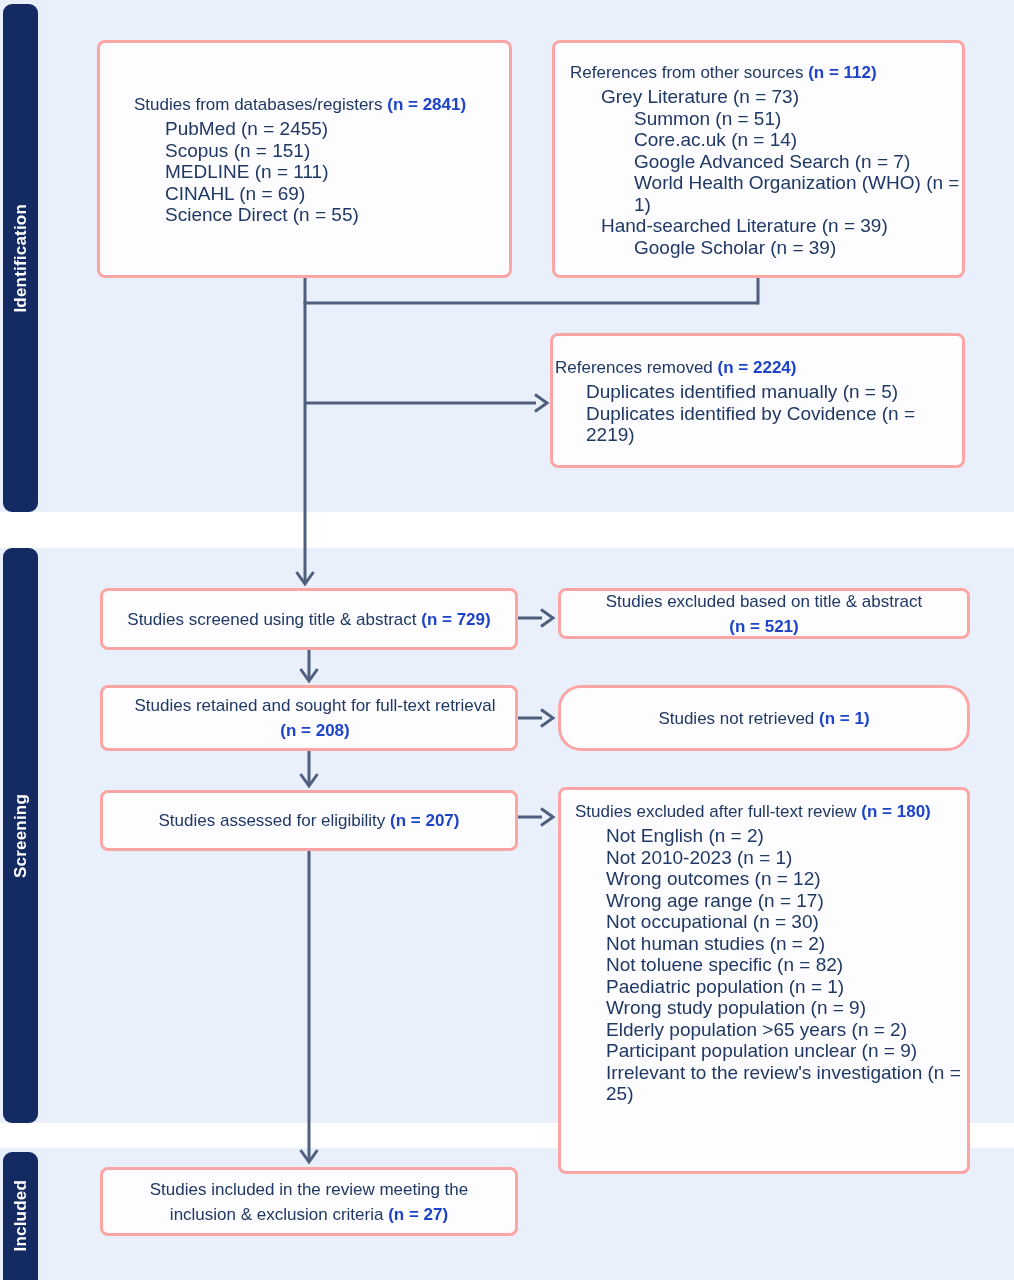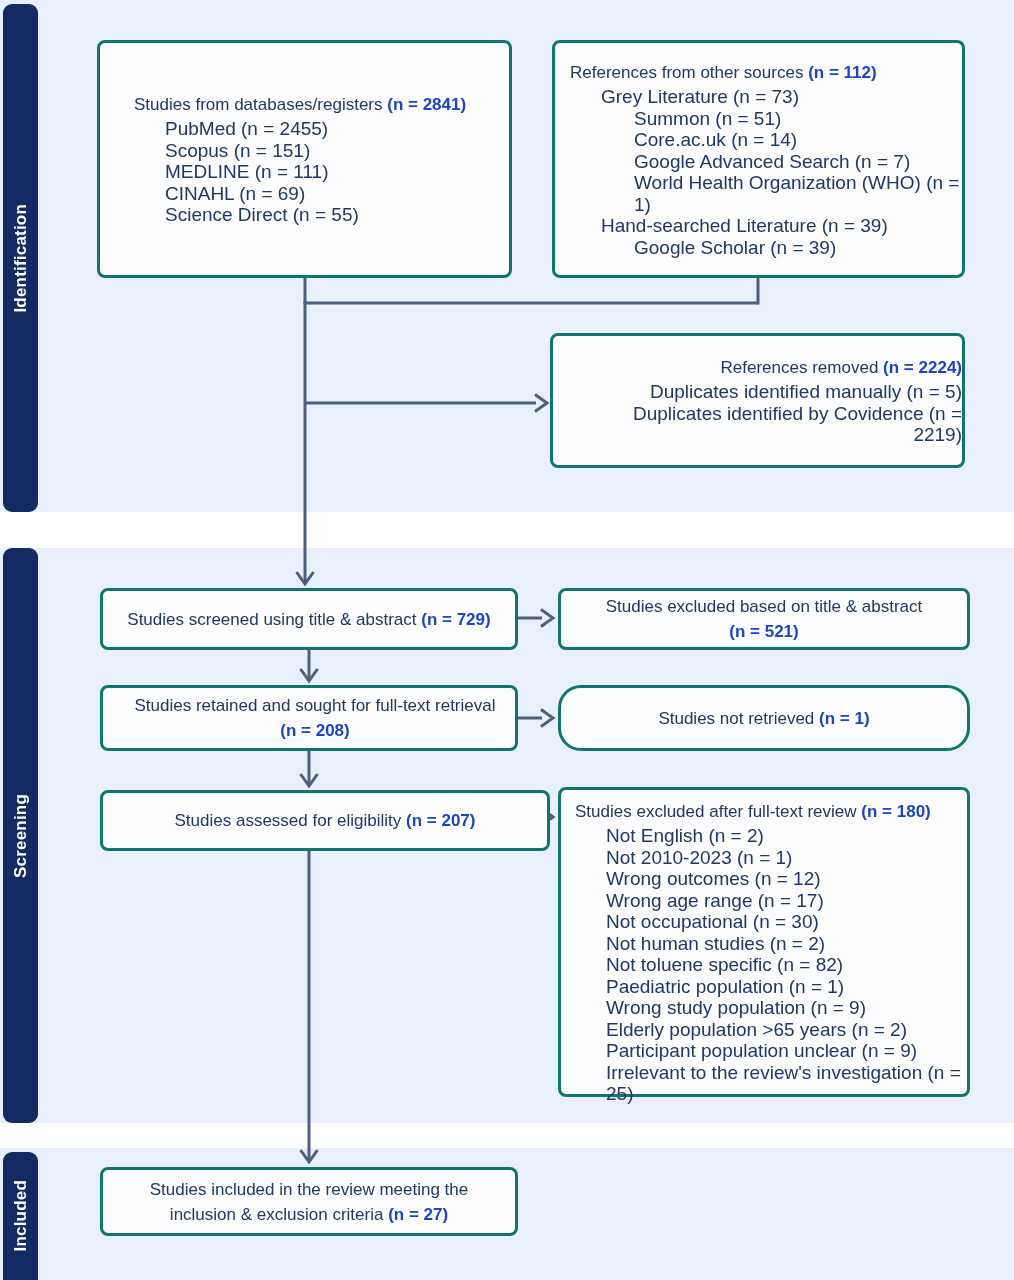--- a/index.html
+++ b/index.html
@@ -24,43 +24,43 @@
   #bar-screening { top: 548px; height: 575px; }
   #bar-included { top: 1152px; height: 128px; border-radius: 9px 9px 0 0; }
   .bar-label {
     color: #ffffff; font-weight: bold; font-size: 17px;
     writing-mode: vertical-rl; transform: rotate(180deg);
     white-space: nowrap; letter-spacing: 0.2px;
   }
 
   .box {
     position: absolute; box-sizing: border-box;
-    background: #fdfdff; border: 3px solid #0f766e; border-radius: 8px;
+    background: #fdfdff; border: 3px solid #fca5a5; border-radius: 8px;
     color: #1f3864;
   }
   .accent { color: #1d43c8; font-weight: bold; }
   .list-box { display: flex; flex-direction: column; justify-content: center; }
   .box-title { font-size: 17px; line-height: 26px; }
   .li { font-size: 19px; line-height: 21.5px; }
   .ind1 { padding-left: 31px; }
   .ind2 { padding-left: 64px; }
   .center-box {
     display: flex; flex-direction: column; align-items: center; justify-content: center;
     text-align: center; font-size: 17px; line-height: 25px;
   }
 
   #box-databases   { left: 97px;  top: 40px;  width: 415px; height: 238px; padding-left: 34px; }
   #box-other       { left: 552px; top: 40px;  width: 413px; height: 238px; padding-left: 15px; }
-  #box-removed     { left: 550px; top: 333px; width: 415px; height: 135px; padding-left: 15px; text-align: right; }
+  #box-removed     { left: 550px; top: 333px; width: 415px; height: 135px; padding-left: 2px; }
   #box-screened    { left: 100px; top: 588px; width: 418px; height: 62px; justify-content: center; }
-  #box-excluded-ta { left: 558px; top: 588px; width: 412px; height: 62px; }
+  #box-excluded-ta { left: 558px; top: 588px; width: 412px; height: 51px; }
   #box-retained    { left: 100px; top: 685px; width: 418px; height: 66px; padding-left: 12px; }
   #box-notretrieved{ left: 558px; top: 685px; width: 412px; height: 66px; border-radius: 23px; }
-  #box-assessed    { left: 100px; top: 790px; width: 450px; height: 61px; }
-  #box-excluded-ft { left: 558px; top: 787px; width: 412px; height: 310px;
+  #box-assessed    { left: 100px; top: 790px; width: 418px; height: 61px; }
+  #box-excluded-ft { left: 558px; top: 787px; width: 412px; height: 387px;
                      padding: 9px 0 0 14px; justify-content: flex-start; }
   #box-included    { left: 100px; top: 1167px; width: 418px; height: 69px; }
 
   .arrows { position: absolute; left: 0; top: 0; pointer-events: none; }
 </style>
 </head>
 <body>
 
 <div class="canvas">
 

